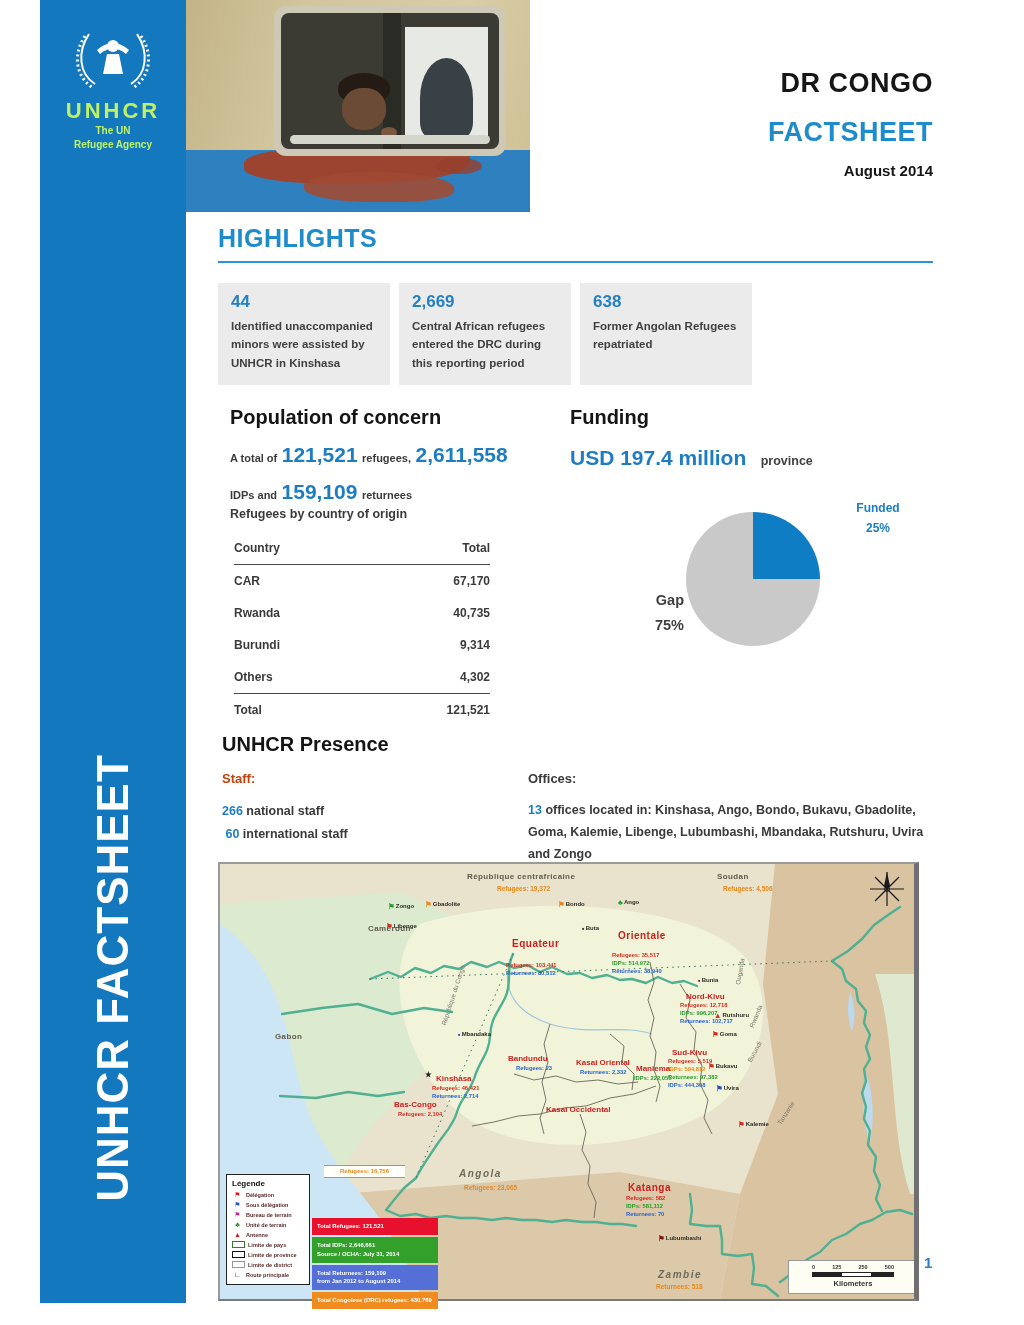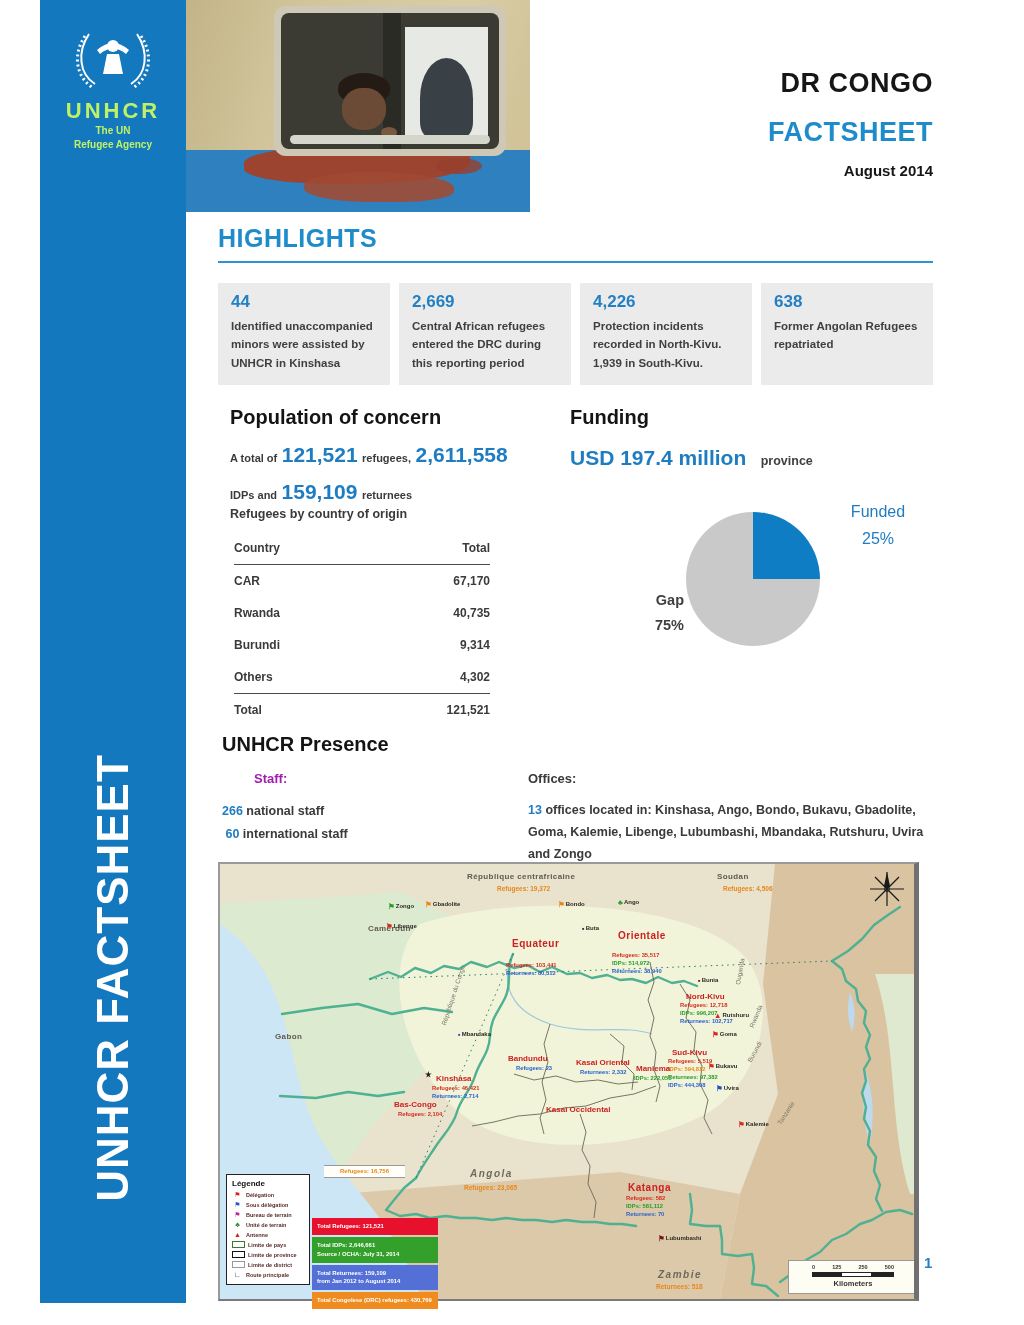--- a/index.html
+++ b/index.html
@@ -54,25 +54,25 @@
   .pop-table td{font-size:12px;font-weight:700;color:#3a3a3a;padding:9px 0;}
   .pop-table td.num{text-align:right;}
   .pop-table tr.total td{border-top:1.5px solid #4a4a4a;font-weight:700;}
   
   .fund-title{position:absolute;left:570px;top:406px;font-size:20px;font-weight:800;color:#141414;}
   .fund-amount{position:absolute;left:570px;top:446px;}
   .fund-amount .amt{font-size:21px;font-weight:700;color:#1e7dc2;}
   .fund-amount .suf{font-size:12.5px;font-weight:700;color:#3f3f3f;margin-left:10px;}
   .pie-wrap{position:absolute;left:570px;top:486px;width:365px;height:210px;}
   .pie{position:absolute;left:116px;top:26px;width:134px;height:134px;border-radius:50%;}
-  .pie-funded{position:absolute;left:258px;top:12px;width:100px;text-align:center;font-size:16px;font-weight:400;color:#1e7dc2;line-height:1.7;}
+  .pie-funded{position:absolute;left:258px;top:12px;width:100px;text-align:center;font-size:12px;font-weight:700;color:#1e7dc2;line-height:1.7;}
   .pie-gap{position:absolute;left:34px;top:102px;width:80px;text-align:right;font-size:14.5px;font-weight:700;color:#3f3f3f;line-height:1.7;}
   
   .pres-title{position:absolute;left:222px;top:733px;font-size:20px;font-weight:800;color:#141414;}
-  .pres-staff-label{position:absolute;left:222px;top:771px;font-size:13px;font-weight:600;color:#a21caf;margin-left:32px;}
+  .pres-staff-label{position:absolute;left:222px;top:771px;font-size:13px;font-weight:600;color:#c2410c;}
   .pres-offices-label{position:absolute;left:528px;top:771px;font-size:13px;font-weight:600;color:#3a3a3a;}
   .pres-staff{position:absolute;left:222px;top:800px;font-size:12.5px;font-weight:600;color:#3a3a3a;line-height:1.85;}
   .pres-staff .blue{color:#1e7dc2;font-weight:700;}
   .pres-offices{position:absolute;left:528px;top:800px;width:412px;font-size:12.5px;font-weight:600;color:#3a3a3a;line-height:1.75;}
   .pres-offices .blue{color:#1e7dc2;font-weight:700;}
   
   .map{position:absolute;left:218px;top:862px;width:694px;height:434px;box-sizing:content-box;
     border:2px solid #9a9a9a;border-right:5px solid #707070;border-bottom:3px solid #7a7a7a;background:#e9e2cc;}
   .map-inner{position:relative;width:694px;height:510px;overflow:hidden;}
   .map-inner svg.geo{position:absolute;left:0;top:0;}
@@ -165,24 +165,20 @@
 <div class="hl-title">HIGHLIGHTS</div>
 <div class="hl-rule"></div>
 <div class="hl-row">
   <div class="hl-box">
     <div class="hl-value">44</div>
     <div class="hl-text">Identified unaccompanied minors were assisted by UNHCR in Kinshasa</div>
   </div>
   <div class="hl-box">
     <div class="hl-value">2,669</div>
     <div class="hl-text">Central African refugees entered the DRC during this reporting period</div>
-  </div>
-  <div class="hl-box">
-    <div class="hl-value">4,226</div>
-    <div class="hl-text">Protection incidents recorded in North-Kivu. 1,939 in South-Kivu.</div>
   </div>
   <div class="hl-box">
     <div class="hl-value">638</div>
     <div class="hl-text">Former Angolan Refugees repatriated</div>
   </div>
 </div>
 
 <div class="pop-title">Population of concern</div>
 <div class="pop-intro">
   <span class="sm">A total of</span>
@@ -285,21 +281,21 @@
       <path class="pb" d="M390,170 l14,12 -2,16 12,12 -2,16"></path>
     </svg>
 
     <div id="map-overlay" style="position:absolute;left:0;top:0;width:694px;height:435px;">
         <div class="mlabel k-country" style="left: 247px; top: 8px;"><span>République centrafricaine</span></div>
         <div class="mlabel k-orange" style="left: 277px; top: 21px;"><span>Refugees: 19,372</span></div>
         <div class="mlabel k-country" style="left: 497px; top: 8px;"><span>Soudan</span></div>
         <div class="mlabel k-orange" style="left: 503px; top: 21px;"><span>Refugees: 4,506</span></div>
         <div class="mlabel k-country" style="left: 148px; top: 60px;"><span>Cameroun</span></div>
         <div class="mlabel k-country" style="left: 55px; top: 168px;"><span>Gabon</span></div>
-        <div class="mlabel k-country-big" style="left: 250px; top: 304px;"><span>Angola</span></div>
+        <div class="mlabel k-country-big" style="left: 239px; top: 304px;"><span>Angola</span></div>
         <div class="mlabel k-orange" style="left: 244px; top: 320px;"><span>Refugees: 23,065</span></div>
         <div class="mlabel k-country-big" style="left: 438px; top: 405px;"><span>Zambie</span></div>
         <div class="mlabel k-orange" style="left: 436px; top: 419px;"><span>Returnees: 518</span></div>
         <div class="mlabel k-vert" style="left: 220px; top: 160px; transform: rotate(-72deg);"><span>République du Congo</span></div>
         <div class="mlabel k-vert" style="left: 514px; top: 120px; transform: rotate(-80deg);"><span>Ouganda</span></div>
         <div class="mlabel k-vert" style="left: 528px; top: 162px; transform: rotate(-68deg);"><span>Rwanda</span></div>
         <div class="mlabel k-vert" style="left: 526px; top: 196px; transform: rotate(-62deg);"><span>Burundi</span></div>
         <div class="mlabel k-vert" style="left: 556px; top: 258px; transform: rotate(-58deg);"><span>Tanzanie</span></div>
         <div class="mlabel k-prov-big" style="left: 292px; top: 74px;"><span>Equateur</span></div>
         <div class="mlabel k-stat" style="left: 286px; top: 98px; color: rgb(212, 43, 32);"><span>Refugees: 103,441</span></div>

